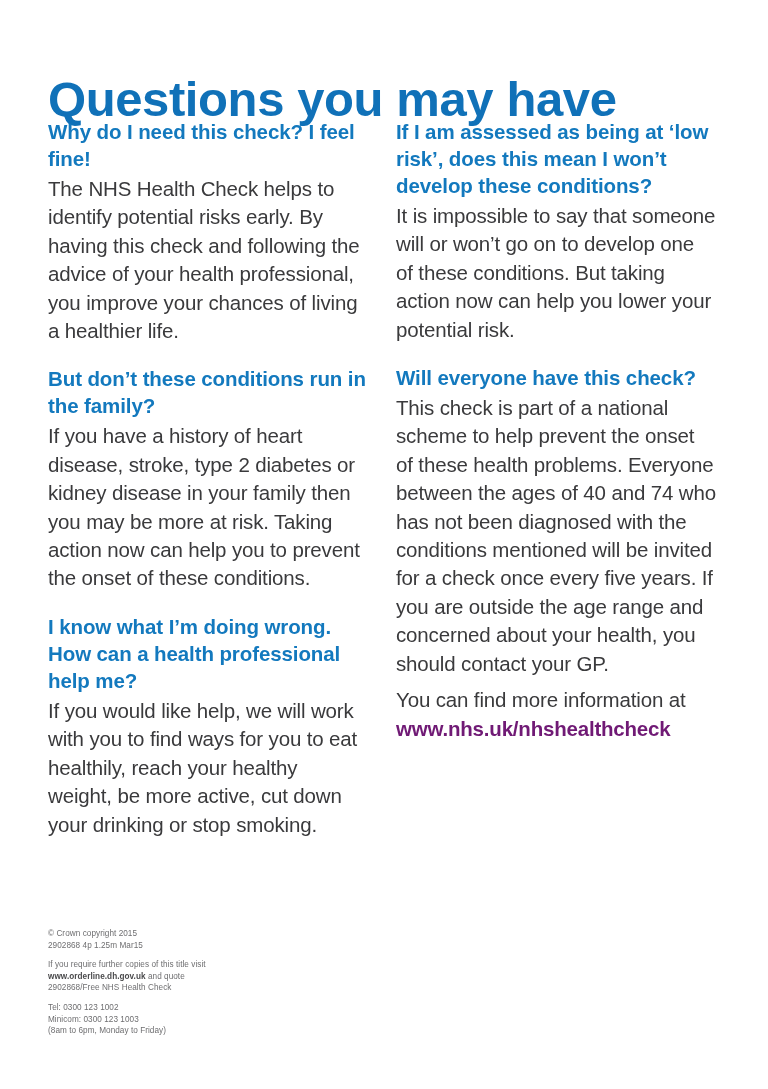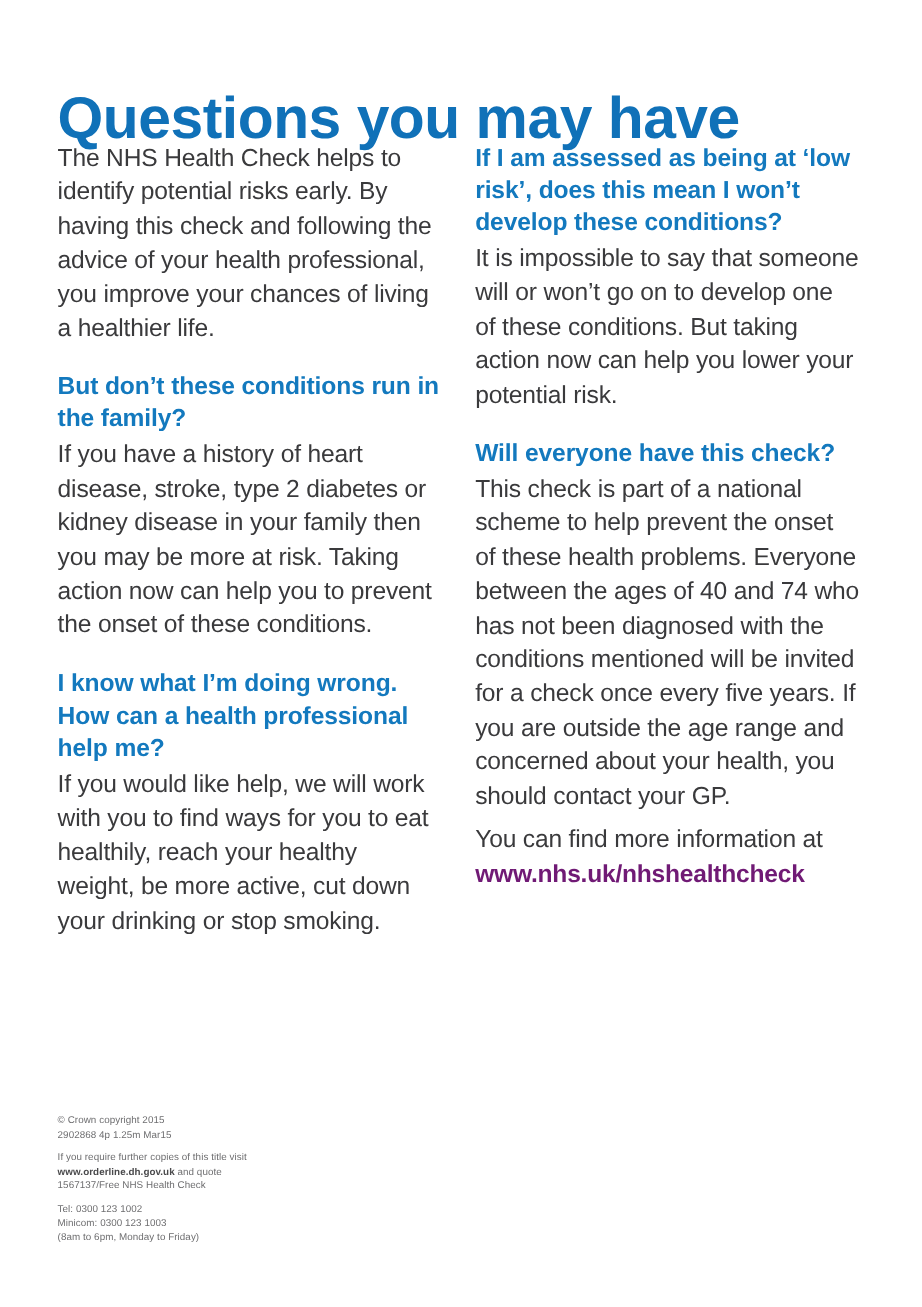--- a/index.html
+++ b/index.html
@@ -96,20 +96,21 @@
 
 <div class="page">
 
   <h1 class="page-title">Questions you may have</h1>
 
   <div class="columns">
 
     <div class="col col-left">
 
       <section class="qa-block">
+        <h2 class="qa-heading">Why do I need this check? I feel fine!</h2>
         <p class="qa-body">The NHS Health Check helps to identify potential risks early. By having this check and following the advice of your health professional, you improve your chances of living a healthier life.</p>
       </section>
 
       <section class="qa-block">
         <h2 class="qa-heading">But don’t these conditions run in the family?</h2>
         <p class="qa-body">If you have a history of heart disease, stroke, type 2 diabetes or kidney disease in your family then you may be more at risk. Taking action now can help you to prevent the onset of these conditions.</p>
       </section>
 
       <section class="qa-block">
         <h2 class="qa-heading">I know what I’m doing wrong. How can a health professional help me?</h2>
@@ -141,21 +142,21 @@
   <div class="footer">
 
     <div class="footer-group">
       <span class="footer-line">© Crown copyright 2015</span>
       <span class="footer-line">2902868 4p 1.25m Mar15</span>
     </div>
 
     <div class="footer-group">
       <span class="footer-line">If you require further copies of this title visit</span>
       <span class="footer-line"><b>www.orderline.dh.gov.uk</b><span> and quote</span></span>
-      <span class="footer-line">1567137/Free NHS Health Check</span>
+      <span class="footer-line">2902868/Free NHS Health Check</span>
     </div>
 
     <div class="footer-group">
       <span class="footer-line">Tel: 0300 123 1002</span>
       <span class="footer-line">Minicom: 0300 123 1003</span>
       <span class="footer-line">(8am to 6pm, Monday to Friday)</span>
     </div>
 
   </div>
 

